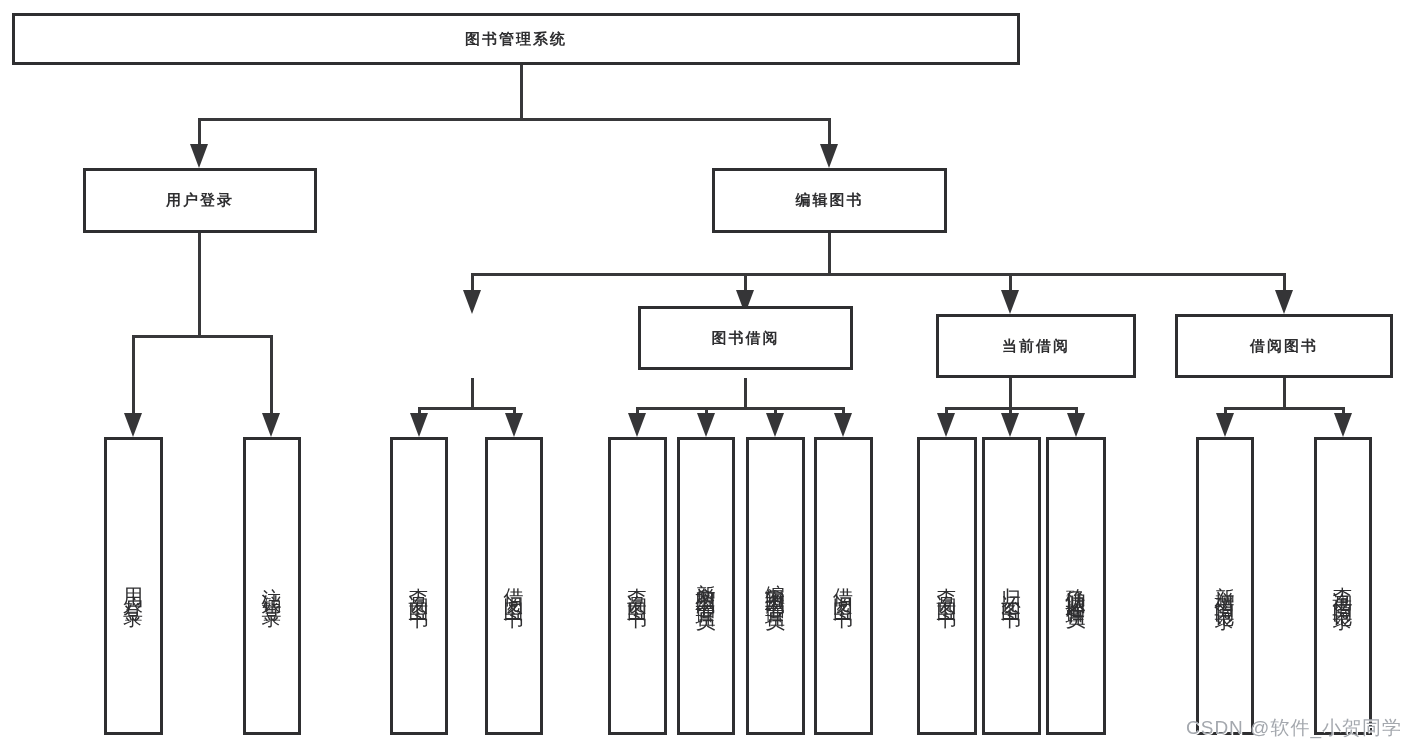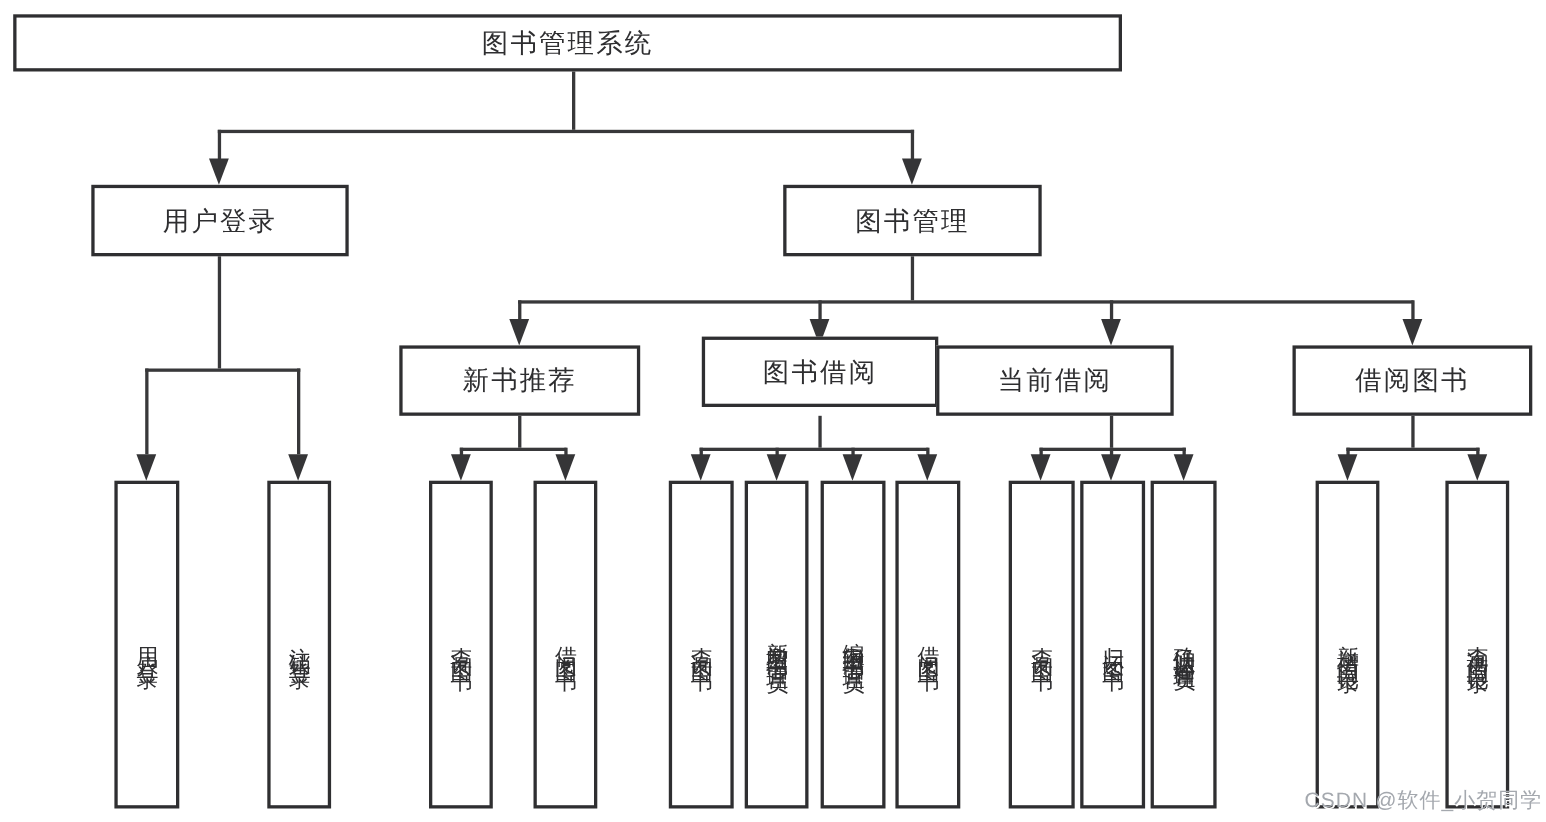--- a/index.html
+++ b/index.html
@@ -5,21 +5,21 @@
   html,body{margin:0;padding:0;background:#ffffff;}
   #canvas{
     position:relative;width:1405px;height:747px;background:#ffffff;overflow:hidden;
     font-family:"Liberation Sans","DejaVu Sans",sans-serif;color:#2e2e30;
   }
   .box{
     position:absolute;box-sizing:border-box;background:#ffffff;
     border:3px solid #2f2f31;display:flex;align-items:center;justify-content:center;
     color:#2e2e30;
   }
-  .box.h{font-size:24px;letter-spacing:2px;font-weight:400;}
+  .box.h{font-size:15px;letter-spacing:2px;font-weight:700;}
   .box.v{
     writing-mode:vertical-rl;text-orientation:mixed;
     font-size:20px;letter-spacing:7px;line-height:1;
   }
   .hline{position:absolute;height:3px;background:#38383a;}
   .vline{position:absolute;width:3px;background:#38383a;}
   .arrow{
     position:absolute;width:0;height:0;
     border-left:9px solid transparent;border-right:9px solid transparent;
     border-top:24px solid #353537;
@@ -38,43 +38,42 @@
   <div class="box h" style="left:12px;top:13px;width:1008px;height:52px">图书管理系统</div>
 
   <div class="vline" style="left:520px;top:65px;height:53px"></div>
   <div class="hline" style="left:198px;top:118px;width:633px"></div>
   <div class="vline" style="left:198px;top:118px;height:28px"></div>
   <div class="arrow" style="left:190px;top:144px"></div>
   <div class="vline" style="left:828px;top:118px;height:28px"></div>
   <div class="arrow" style="left:820px;top:144px"></div>
 
   <div class="box h" style="left:83px;top:168px;width:234px;height:65px">用户登录</div>
-  <div class="box h" style="left:712px;top:168px;width:235px;height:65px">图书管理</div>
+  <div class="box h" style="left:712px;top:168px;width:235px;height:65px">编辑图书</div>
 
   <div class="vline" style="left:198px;top:233px;height:102px"></div>
   <div class="hline" style="left:132px;top:335px;width:141px"></div>
   <div class="vline" style="left:132px;top:335px;height:78px"></div>
   <div class="arrow" style="left:124px;top:413px"></div>
   <div class="vline" style="left:270px;top:335px;height:78px"></div>
   <div class="arrow" style="left:262px;top:413px"></div>
 
   <div class="vline" style="left:828px;top:233px;height:40px"></div>
   <div class="hline" style="left:471px;top:273px;width:814px"></div>
   <div class="vline" style="left:471px;top:273px;height:17px"></div>
   <div class="arrow" style="left:463px;top:290px"></div>
   <div class="vline" style="left:744px;top:273px;height:17px"></div>
   <div class="arrow" style="left:736px;top:290px"></div>
   <div class="vline" style="left:1009px;top:273px;height:17px"></div>
   <div class="arrow" style="left:1001px;top:290px"></div>
   <div class="vline" style="left:1283px;top:273px;height:17px"></div>
   <div class="arrow" style="left:1275px;top:290px"></div>
 
-  <div class="box h" style="left:363px;top:314px;width:219px;height:64px">新书推荐</div>
   <div class="box h" style="left:638px;top:306px;width:215px;height:64px">图书借阅</div>
-  <div class="box h" style="left:851px;top:314px;width:216px;height:64px">当前借阅</div>
+  <div class="box h" style="left:936px;top:314px;width:200px;height:64px">当前借阅</div>
   <div class="box h" style="left:1175px;top:314px;width:218px;height:64px">借阅图书</div>
 
   <div class="vline" style="left:471px;top:378px;height:29px"></div>
   <div class="hline" style="left:418px;top:407px;width:97px"></div>
   <div class="vline" style="left:418px;top:407px;height:8px"></div>
   <div class="arrow" style="left:410px;top:413px"></div>
   <div class="vline" style="left:513px;top:407px;height:8px"></div>
   <div class="arrow" style="left:505px;top:413px"></div>
 
   <div class="vline" style="left:744px;top:378px;height:29px"></div>

